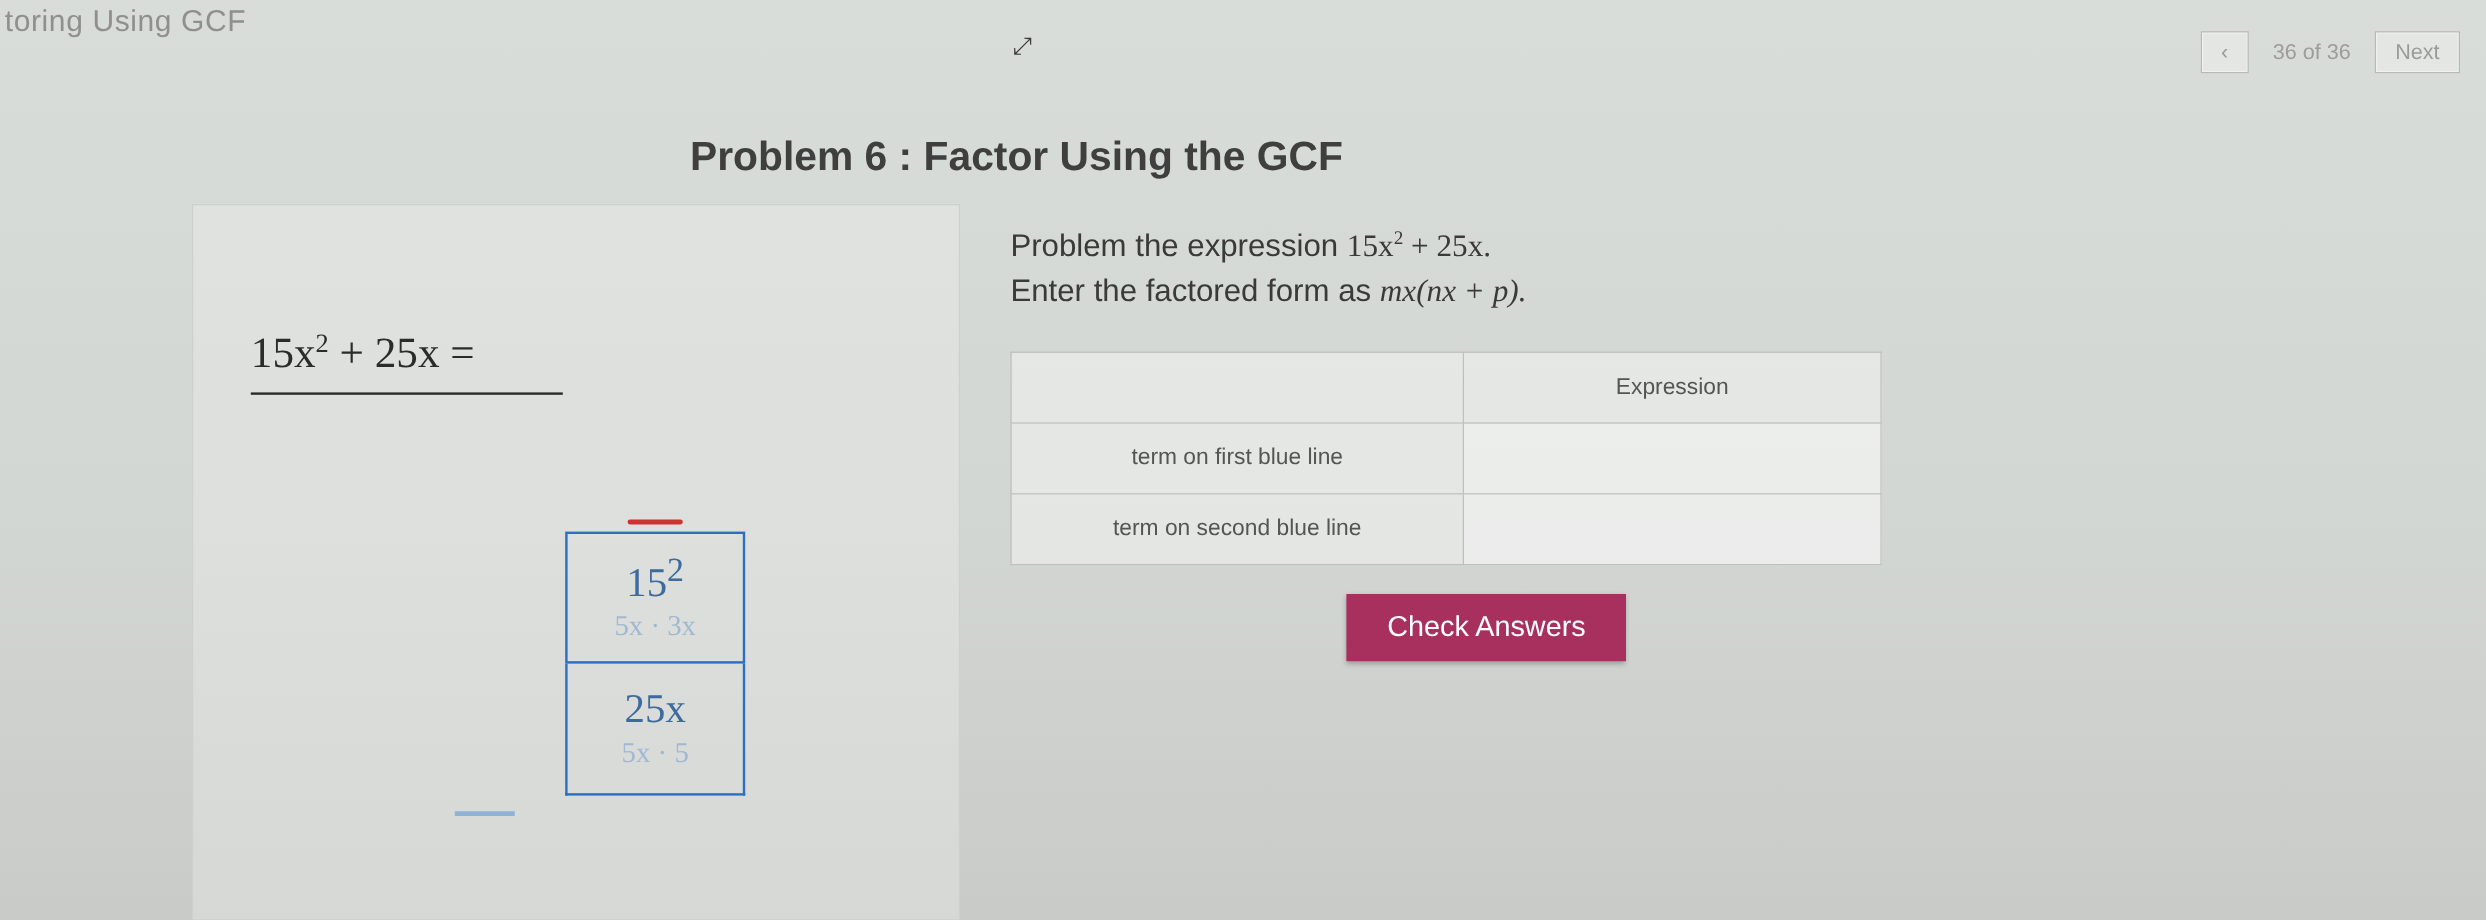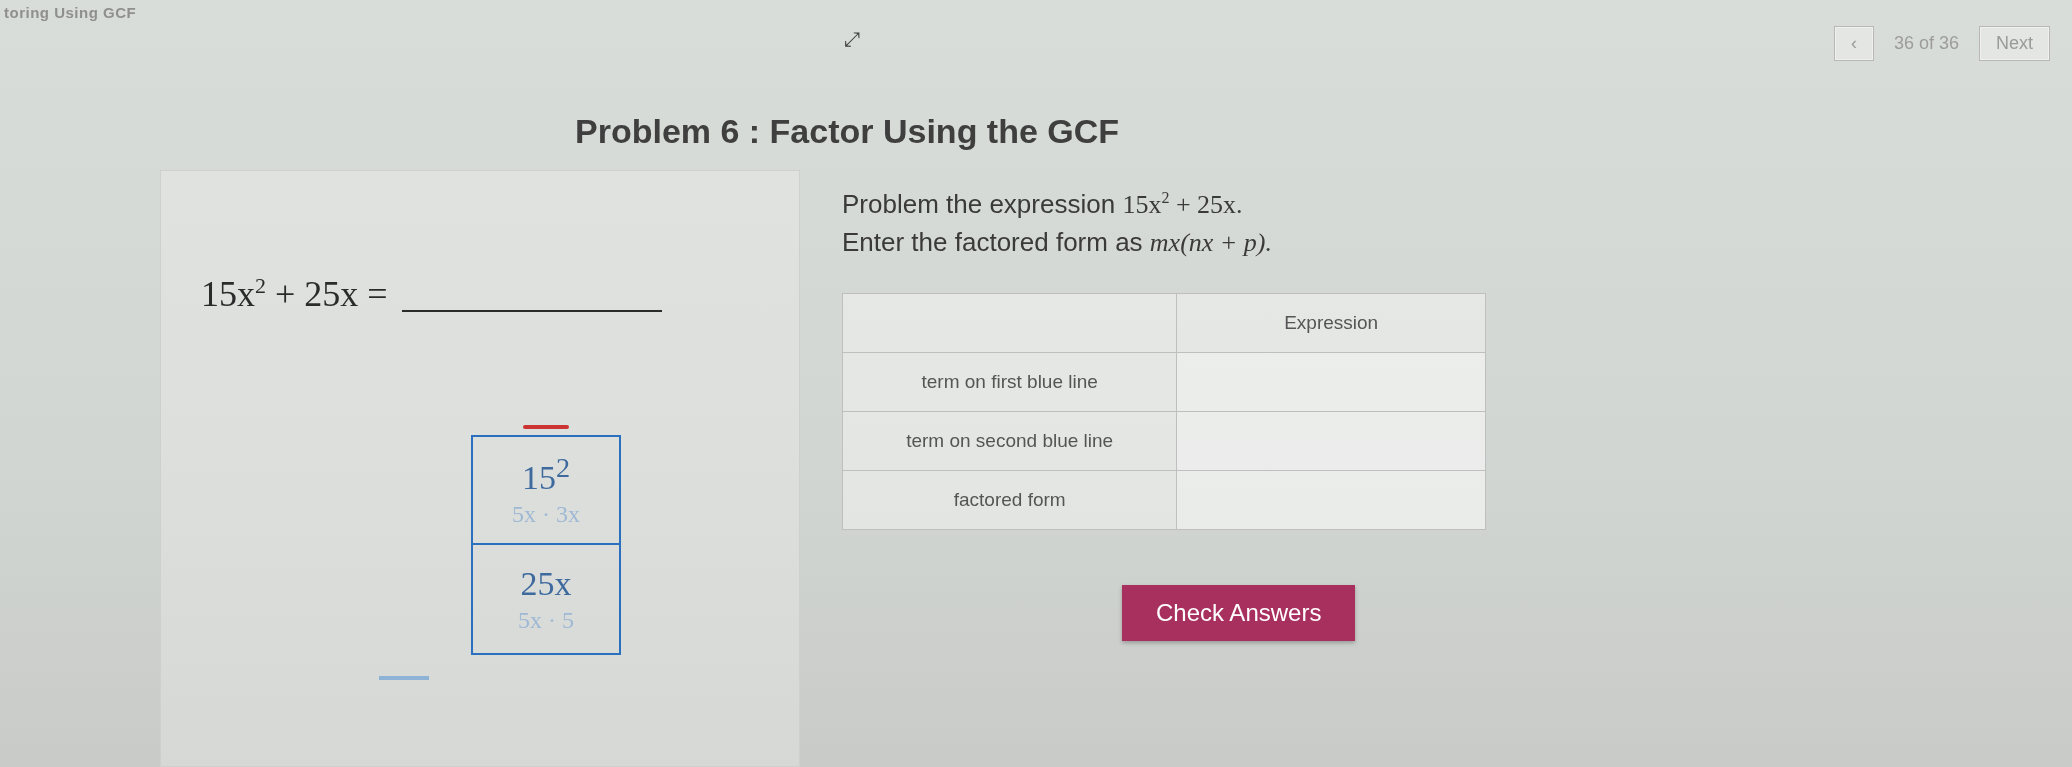--- a/index.html
+++ b/index.html
@@ -1,45 +1,45 @@
 <!DOCTYPE html>
 <html><head>
 <meta charset="utf-8">
 <style>
 * { box-sizing: border-box; margin: 0; padding: 0; }
 html, body { width: 2072px; height: 767px; font-family: Arial, Helvetica, sans-serif; background: #d8dbd8; overflow: hidden; }
 .page { width: 100%; height: 100%; position: relative; background: linear-gradient(180deg,#d9ddd9 0%,#d2d6d2 60%,#c8cbc8 100%); }
-.top-title { position: absolute; top: 4px; left: 4px; color: #8f8f8f; font-size: 15px; font-weight: 700; letter-spacing: 0.5px; }
+.top-title { position: absolute; top: 4px; left: 4px; color: #8f8f8f; font-size: 25px; font-weight: 400; letter-spacing: 0.5px; }
 .expand-icon { position: absolute; top: 28px; left: 844px; font-size: 20px; color: #3b3b3b; cursor: pointer; }
 .top-controls { position: absolute; top: 26px; right: 22px; display: flex; gap: 20px; align-items: center; }
 .btn-frame { border: 1px solid #b8b8b8; background: #e4e6e4; color: #9a9a9a; padding: 6px 16px; font-size: 18px; cursor: pointer; box-shadow: inset 0 0 0 1px rgba(255,255,255,0.4); }
 .page-ind { color: #9c9c9c; font-size: 18px; }
 .problem-title { position: absolute; top: 112px; left: 575px; font-size: 34px; color: #3f3f3f; font-weight: 700; }
 .content { position: absolute; top: 170px; left: 160px; right: 60px; bottom: 0; display: flex; }
 .left-panel { width: 640px; border: 1px solid #cfcfcf; background: rgba(240,240,240,0.35); padding: 40px 30px 0 30px; position: relative; }
-.equation { font-family: 'Times New Roman', serif; font-size: 36px; color: #2b2b2b; display: flex; align-items: baseline; gap: 6px; margin-top: 62px; margin-left: 10px; }
+.equation { font-family: 'Times New Roman', serif; font-size: 36px; color: #2b2b2b; display: flex; align-items: baseline; gap: 6px; margin-top: 62px; margin-left: 10px; flex-direction: column; }
 .equation sup { font-size: 22px; vertical-align: super; }
 .blank-line { display: inline-block; width: 260px; border-bottom: 2px solid #2b2b2b; margin-left: 8px; position: relative; top: 6px; }
 .boxes { margin-top: 110px; margin-left: 280px; width: 150px; }
 .red-dash { width: 46px; height: 4px; background: #c33; margin: 0 auto 6px; border-radius: 2px; }
 .box { border: 2px solid #2b6fbf; height: 110px; display: flex; flex-direction: column; align-items: center; justify-content: center; font-family: 'Times New Roman', serif; }
 .box + .box { border-top: none; }
 .box .num { font-size: 34px; color: #3e6a9e; }
 .box .sub { font-size: 24px; color: #9fb9d4; margin-top: 4px; }
 .blue-dash { position: absolute; width: 50px; height: 4px; background: #8fb3d6; left: 218px; }
 .blue-dash.d1 { top: 505px; }
 .right-panel { flex: 1; padding: 16px 0 0 42px; }
 .instruction { font-size: 26px; color: #3a3a3a; line-height: 1.45; font-family: Arial, sans-serif; }
 .instruction .math { font-family: 'Times New Roman', serif; }
 .instruction sup { font-size: 16px; }
-.answer-table { margin-top: 32px; border-collapse: collapse; width: 644px; }
+.answer-table { margin-top: 32px; border-collapse: collapse; width: 726px; }
 .answer-table td { border: 1px solid #bfbfbf; padding: 18px 20px; font-size: 19px; color: #555; text-align: center; background: rgba(250,250,250,0.45); }
 .answer-table td.input-cell { background: rgba(255,255,255,0.55); }
 .answer-table tr:first-child td:first-child { background: rgba(250,250,250,0.45); }
-.check-btn { margin-top: 55px; margin-left: 280px; display: inline-block; background: #a8305e; color: #fff; font-size: 24px; padding: 14px 34px; border: none; cursor: pointer; box-shadow: 0 2px 4px rgba(0,0,0,0.25); }
+.check-btn { margin-top: 24px; margin-left: 280px; display: inline-block; background: #a8305e; color: #fff; font-size: 24px; padding: 14px 34px; border: none; cursor: pointer; box-shadow: 0 2px 4px rgba(0,0,0,0.25); }
 </style>
 </head>
 <body>
 <div class="page">
 
   <div class="top-title">toring Using GCF</div>
 
   <div class="expand-icon">⤢</div>
 
   <div class="top-controls">
@@ -87,24 +87,20 @@
           <td>Expression</td>
         </tr>
         <tr>
           <td>term on first blue line</td>
           <td class="input-cell"></td>
         </tr>
         <tr>
           <td>term on second blue line</td>
           <td class="input-cell"></td>
         </tr>
-        <tr>
-          <td>factored form</td>
-          <td class="input-cell"></td>
-        </tr>
       </tbody>
         </table>
 
       <button class="check-btn">Check Answers</button>
     </div>
 
   </div>
 </div>
 
 </body></html>

